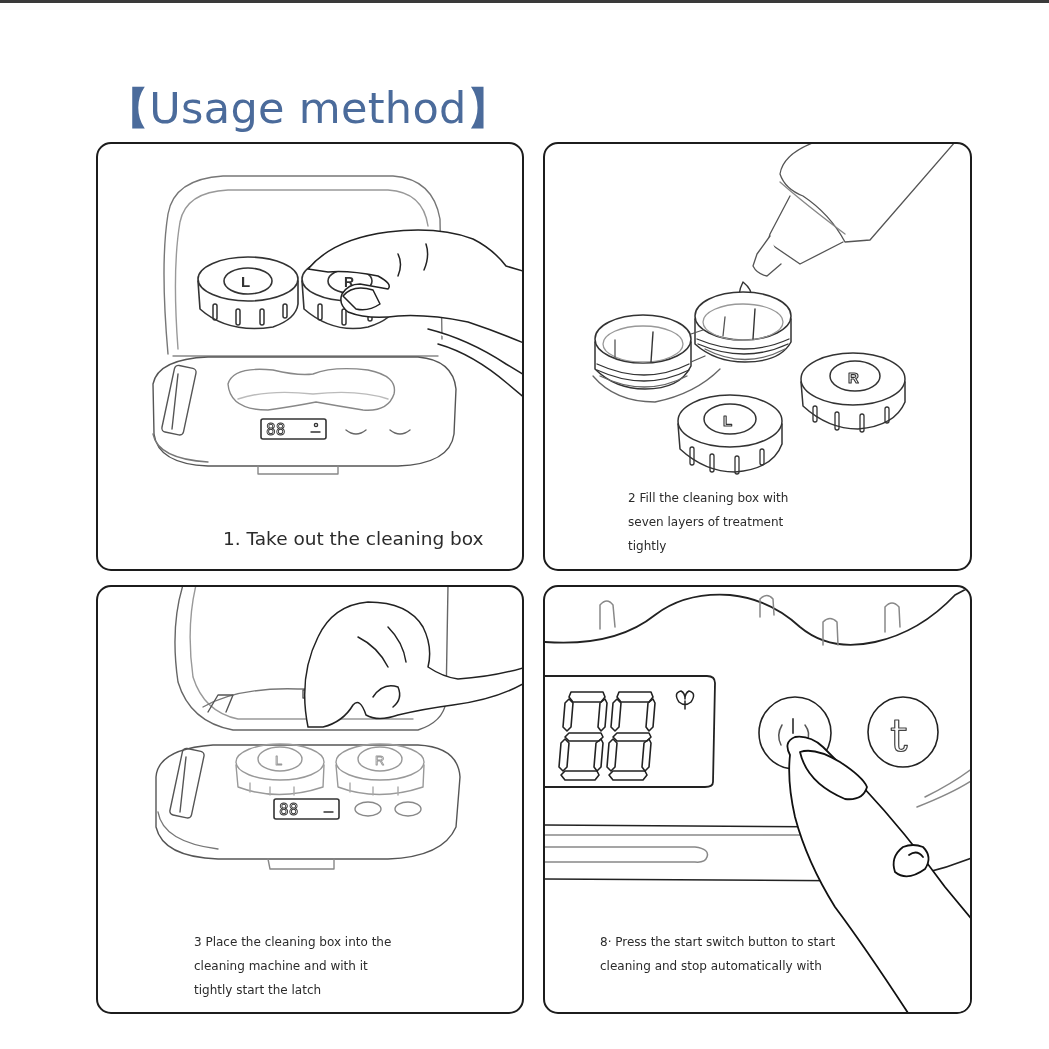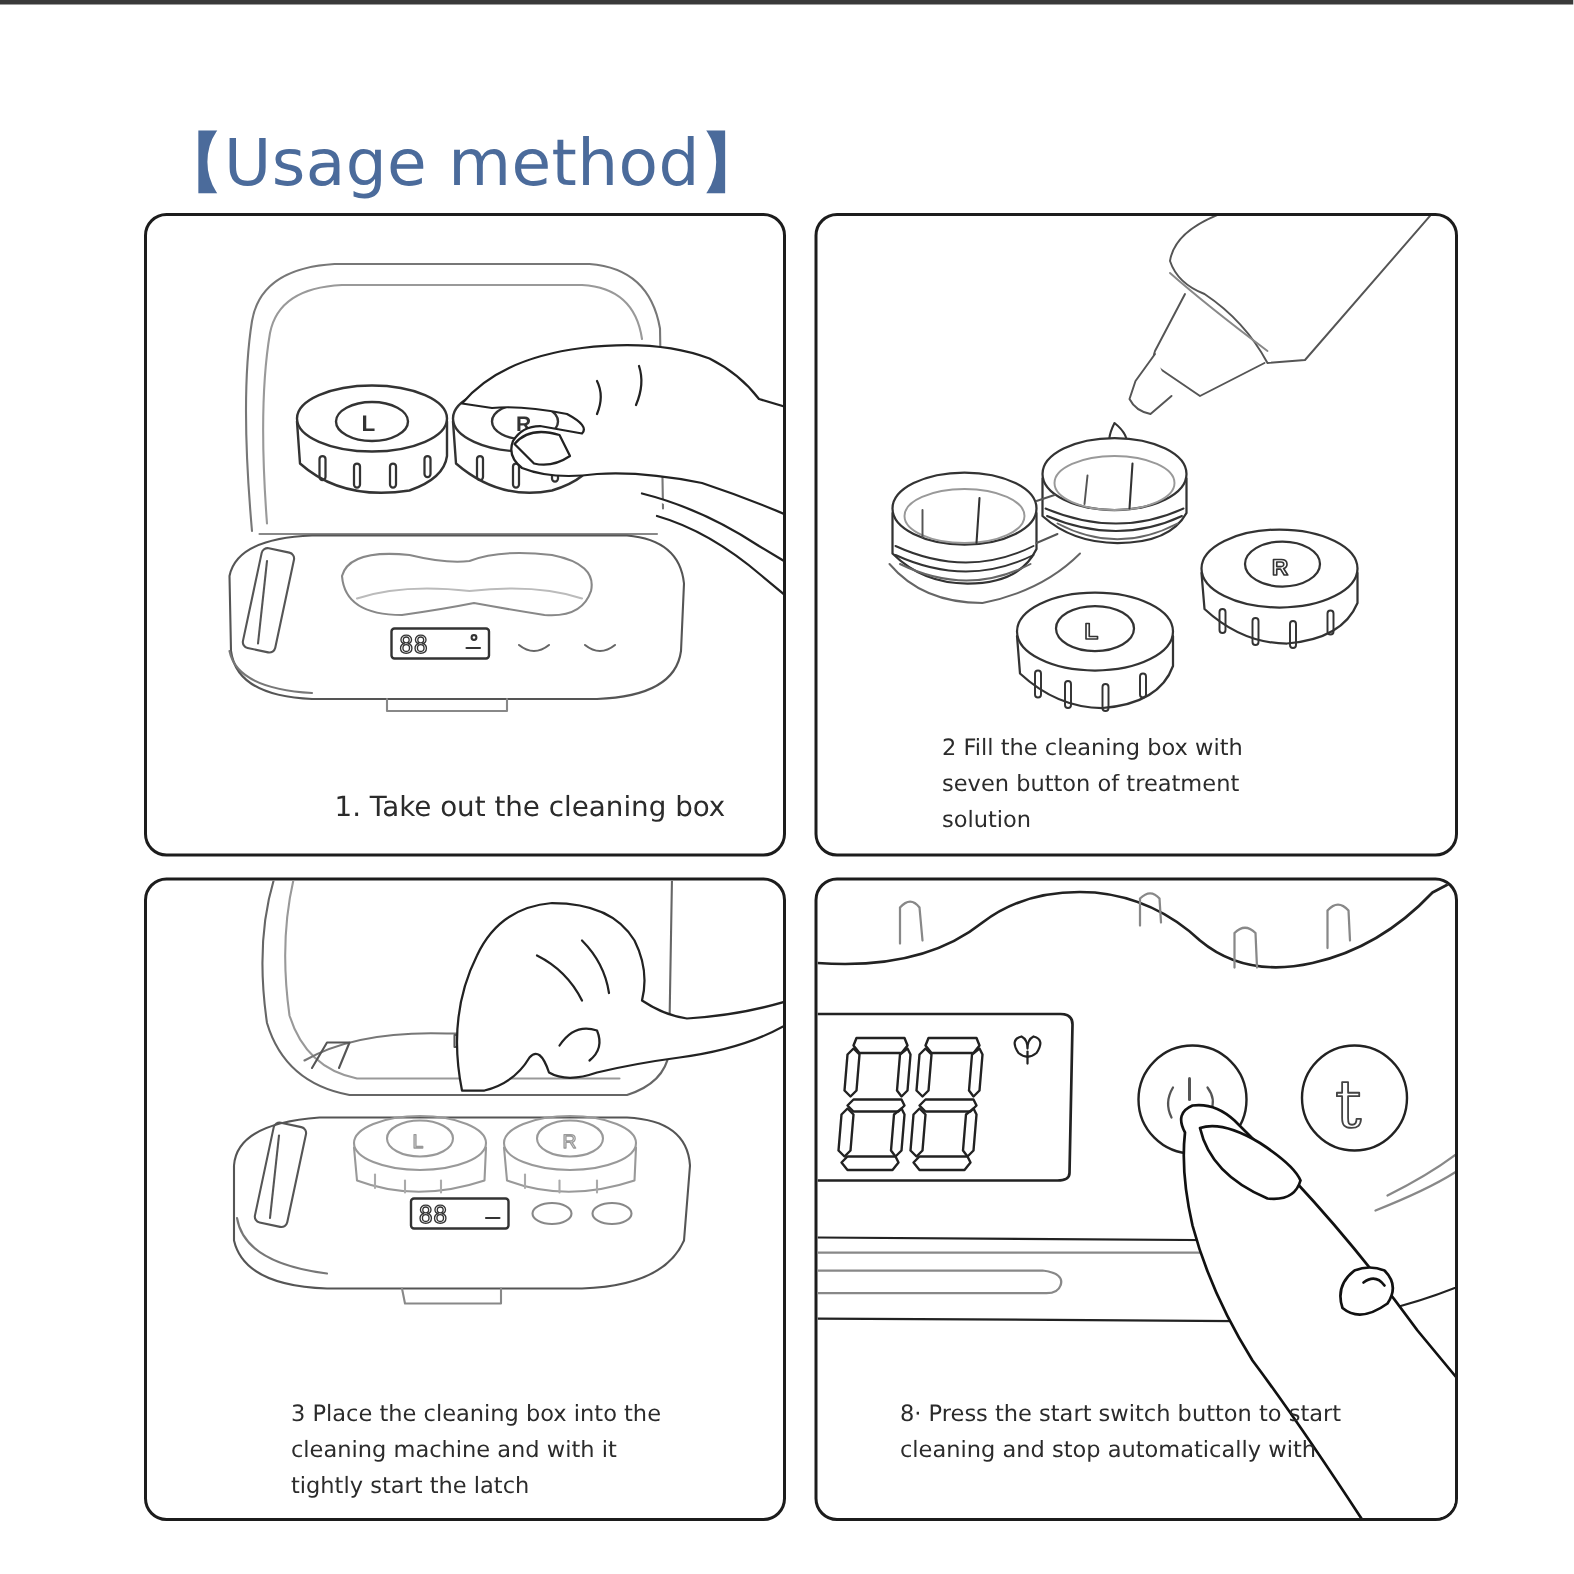--- a/index.html
+++ b/index.html
@@ -27,21 +27,21 @@
     #p1 { left: 96px; top: 142px; width: 428px; height: 429px; }
     #p2 { left: 543px; top: 142px; width: 429px; height: 429px; }
     #p3 { left: 96px; top: 585px; width: 428px; height: 429px; }
     #p4 { left: 543px; top: 585px; width: 429px; height: 429px; }
     .panel svg.art { position: absolute; left: 0; top: 0; }
     .caption {
       position: absolute; color: #2b2b2b;
       font-family: "DejaVu Sans", sans-serif;
     }
     .cap1 { left: 125px; top: 384px; font-size: 18.5px; white-space: nowrap; }
-    .cap-multi { font-size: 15px; line-height: 24px; }
+    .cap-multi { font-size: 12px; line-height: 24px; }
     .cap2 { left: 83px; top: 342px; width: 300px; }
     .cap3 { left: 96px; top: 343px; width: 320px; }
     .cap4 { left: 55px; top: 343px; width: 340px; }
     .cap-line { display: block; white-space: nowrap; }
   </style>
 </head>
 <body>
 
 <div class="top-rule"></div>
 
@@ -157,22 +157,22 @@
     <text x="303" y="239" font-size="15" font-weight="bold" fill="none" stroke="#333" stroke-width="1.1">R</text>
     <g stroke="#333" stroke-width="1.3">
       <rect x="268" y="262" width="4" height="16" rx="2"></rect>
       <rect x="290" y="268" width="4" height="18" rx="2"></rect>
       <rect x="315" y="270" width="4" height="18" rx="2"></rect>
       <rect x="340" y="263" width="4" height="16" rx="2"></rect>
     </g>
   </svg>
   <div class="caption cap-multi cap2">
     <span class="cap-line">2 Fill the cleaning box with</span>
-    <span class="cap-line">seven button of treatment</span>
-    <span class="cap-line">solution</span>
+    <span class="cap-line">seven layers of treatment</span>
+    <span class="cap-line">tightly</span>
   </div>
 </div>
 
 <div class="panel" id="p3">
   <svg class="art" width="428" height="429" viewBox="0 0 428 429" fill="none" stroke="#555" stroke-width="1.4" stroke-linecap="round" stroke-linejoin="round">
 
     <path d="M85 -2 Q72 40 80 95 Q92 135 135 143 L320 143 Q345 135 348 115 L350 -2" stroke="#666"></path>
     <path d="M98 -2 Q88 40 95 90 Q106 125 140 132 L315 132" stroke="#999"></path>
     <path d="M105 120 Q140 100 200 102 L300 102 Q330 105 345 115" stroke="#777"></path>
     <path d="M110 125 L120 108 L135 108 L128 125" stroke="#555"></path>

